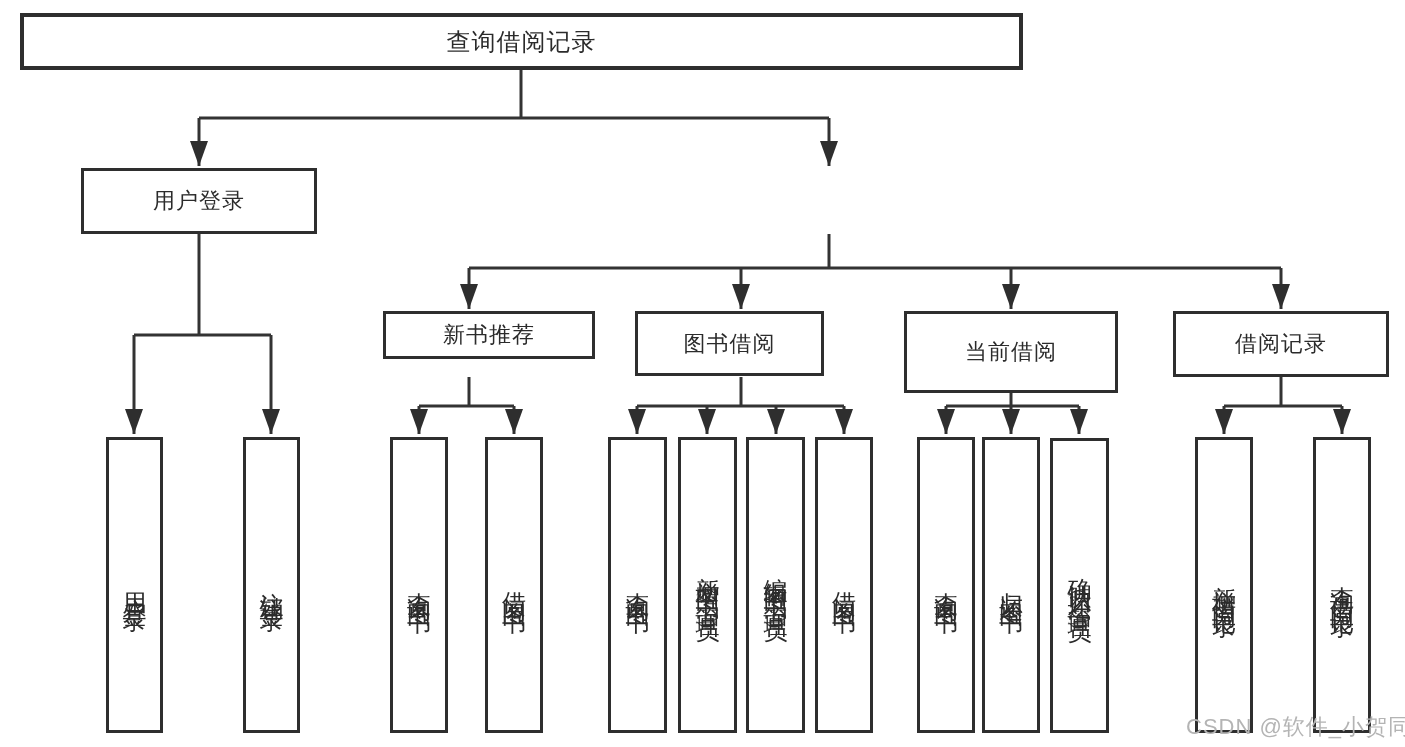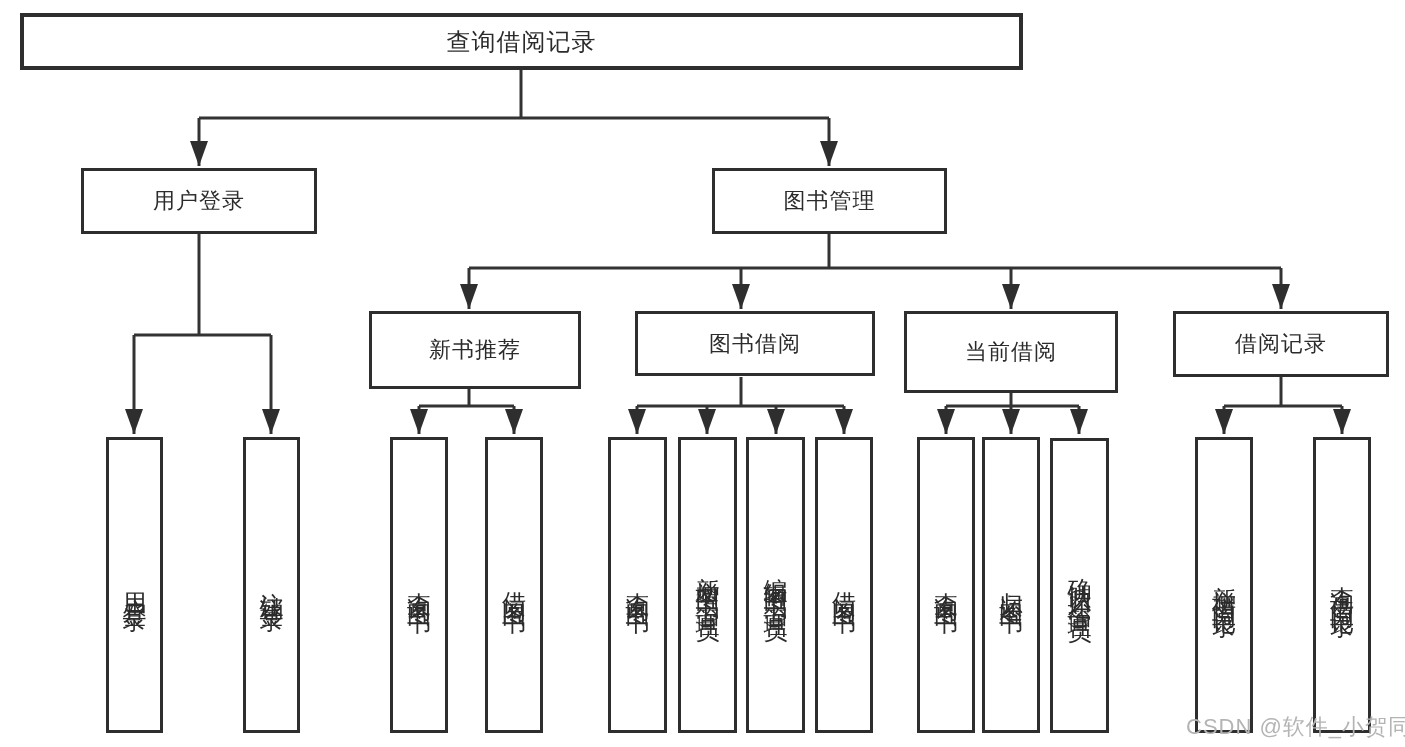--- a/index.html
+++ b/index.html
@@ -119,28 +119,25 @@
     </g>
   </svg>
 
   <div class="node hbox root" style="left:20px; top:13px; width:1003px; height:57px;">
     <span class="label">查询借阅记录</span>
   </div>
 
   <div class="node hbox" style="left:81px; top:168px; width:236px; height:66px;">
     <span class="label">用户登录</span>
   </div>
-  <div class="node hbox" style="left:712px; top:168px; width:235px; height:66px;">
-    <span class="label">图书管理</span>
-  </div>
 
-  <div class="node hbox" style="left:369px; top:311px; width:212px; height:78px;text-align:right;">
+  <div class="node hbox" style="left:383px; top:311px; width:212px; height:48px;text-align:right;">
     <span class="label">新书推荐</span>
   </div>
-  <div class="node hbox" style="left:635px; top:311px; width:240px; height:65px;">
+  <div class="node hbox" style="left:635px; top:311px; width:189px; height:65px;">
     <span class="label">图书借阅</span>
   </div>
   <div class="node hbox" style="left:904px; top:311px; width:214px; height:82px;">
     <span class="label">当前借阅</span>
   </div>
   <div class="node hbox" style="left:1173px; top:311px; width:216px; height:66px;">
     <span class="label">借阅记录</span>
   </div>
 
   <div class="node vbox" style="left:106px; top:437px; width:57px; height:296px;">

